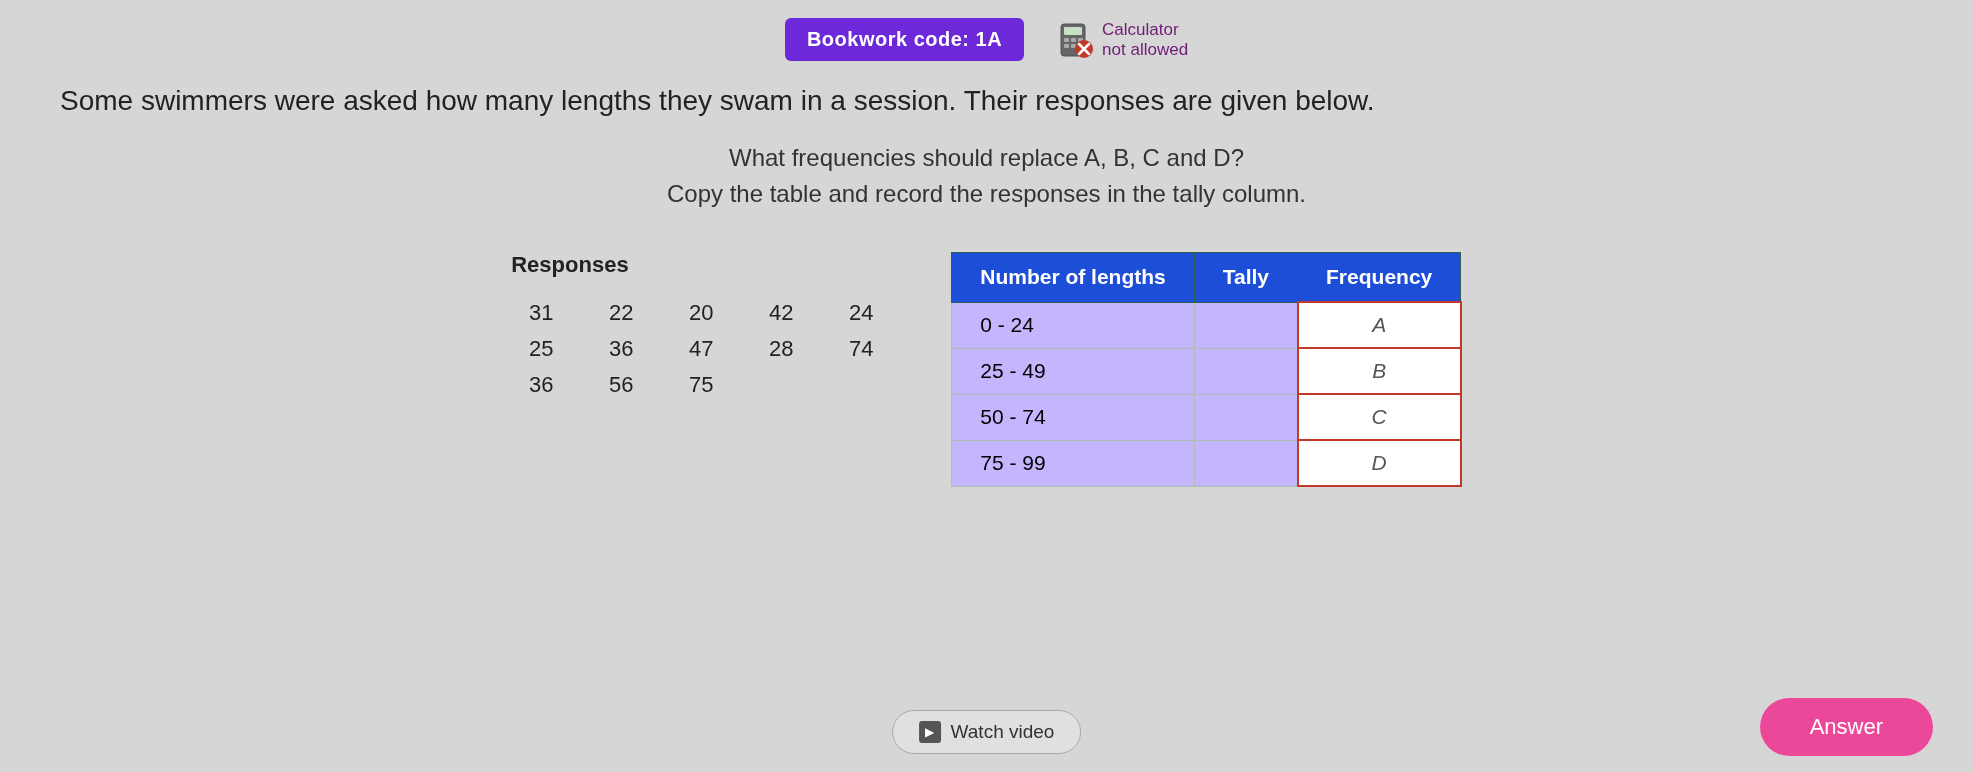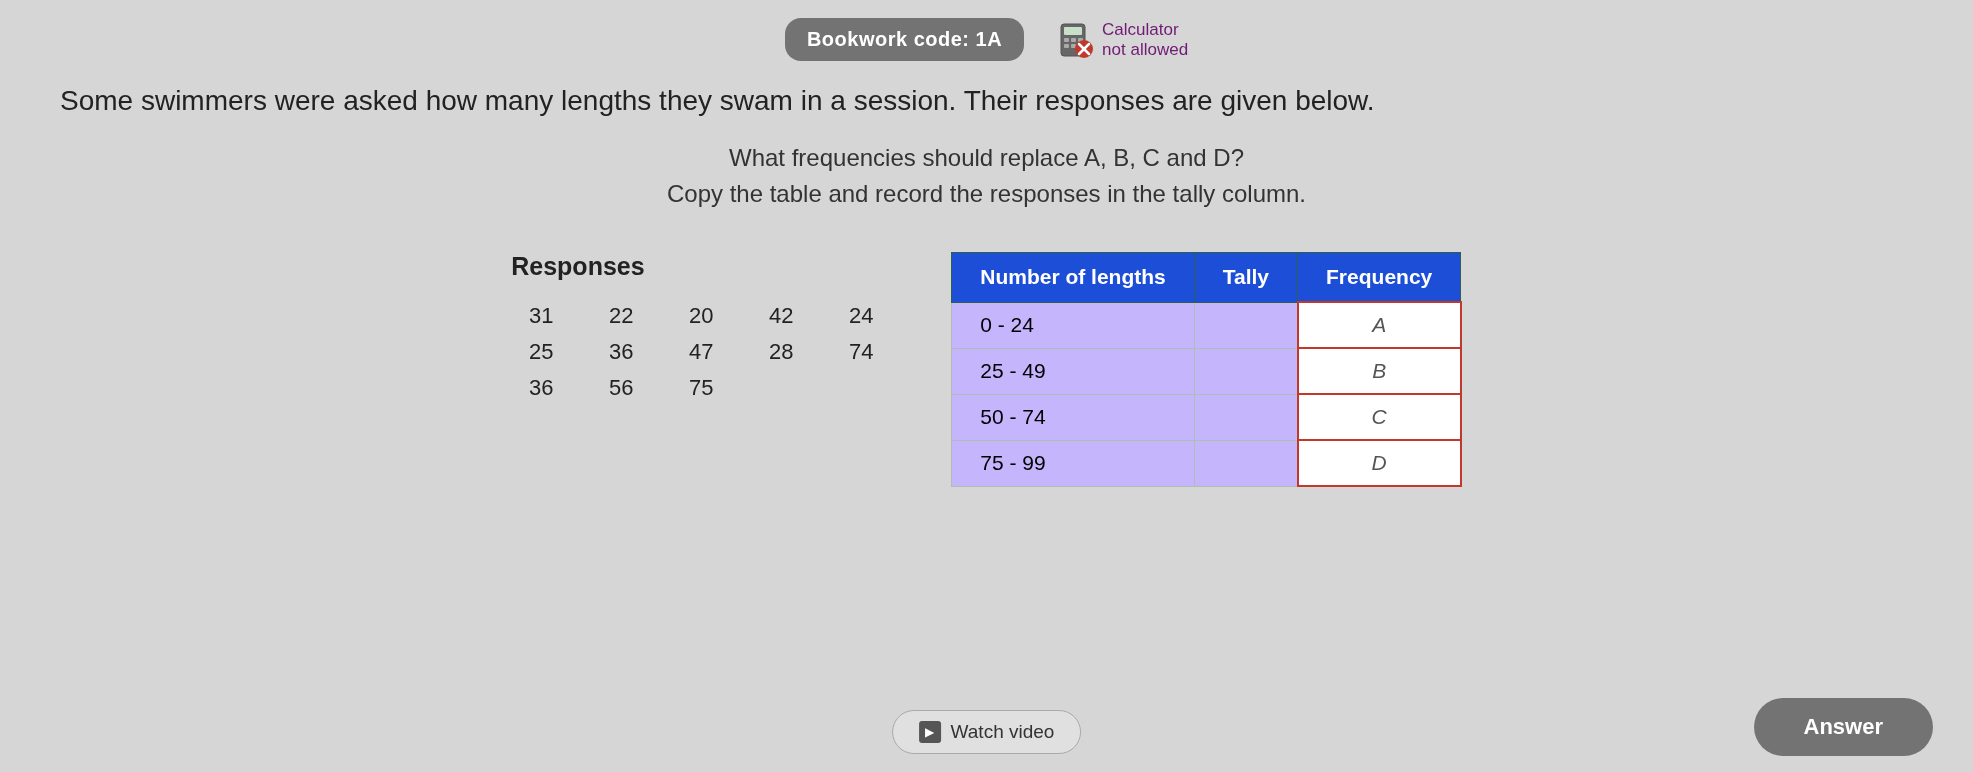--- a/index.html
+++ b/index.html
@@ -17,26 +17,26 @@
     .top-bar {
       display: flex;
       align-items: center;
       justify-content: center;
       padding: 18px 0 10px 0;
       gap: 32px;
       position: relative;
     }
 
     .bookwork-badge {
-      background-color: #737373;
+      background-color: #6d28d9;
       color: #fff;
       font-weight: bold;
       font-size: 20px;
       padding: 10px 22px;
-      border-radius: 16px;
+      border-radius: 6px;
       letter-spacing: 0.5px;
     }
 
     .calculator-notice {
       display: flex;
       align-items: center;
       gap: 8px;
       font-size: 17px;
       color: #701a75;
     }
@@ -80,21 +80,21 @@
       gap: 60px;
       margin-top: 10px;
     }
 
     
     .responses-section {
       min-width: 320px;
     }
 
     .responses-label {
-      font-size: 25px;
+      font-size: 22px;
       font-weight: bold;
       color: #222;
       margin-bottom: 18px;
     }
 
     .responses-grid {
       display: grid;
       grid-template-columns: repeat(5, 60px);
       gap: 2px 20px;
       font-size: 22px;
@@ -181,24 +181,24 @@
       align-items: center;
       justify-content: center;
       color: white;
       font-size: 12px;
     }
 
     .answer-btn {
       position: absolute;
       bottom: 16px;
       right: 40px;
-      background-color: #737373;
+      background-color: #ec4899;
       color: #fff;
       font-size: 22px;
-      font-weight: bold;
+      font-weight: normal;
       padding: 16px 50px;
       border: none;
       border-radius: 30px;
       cursor: pointer;
     }
 
     .tally-col {
       min-width: 90px;
     }
   </style>

